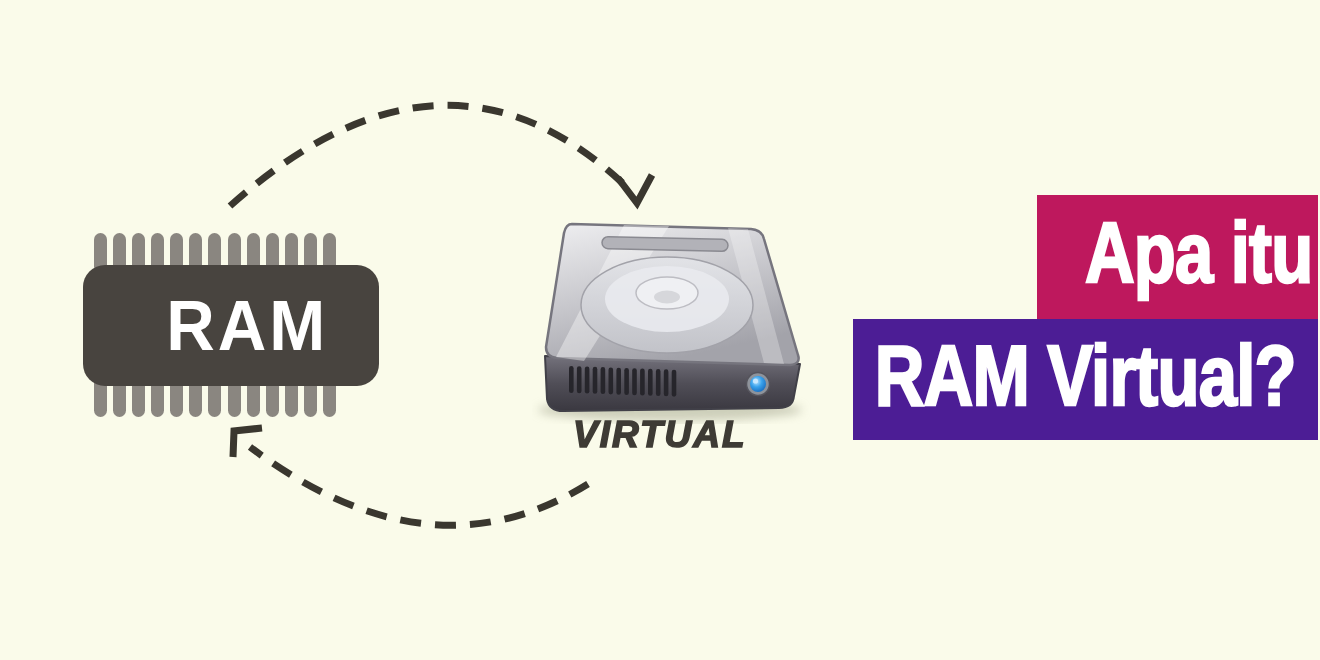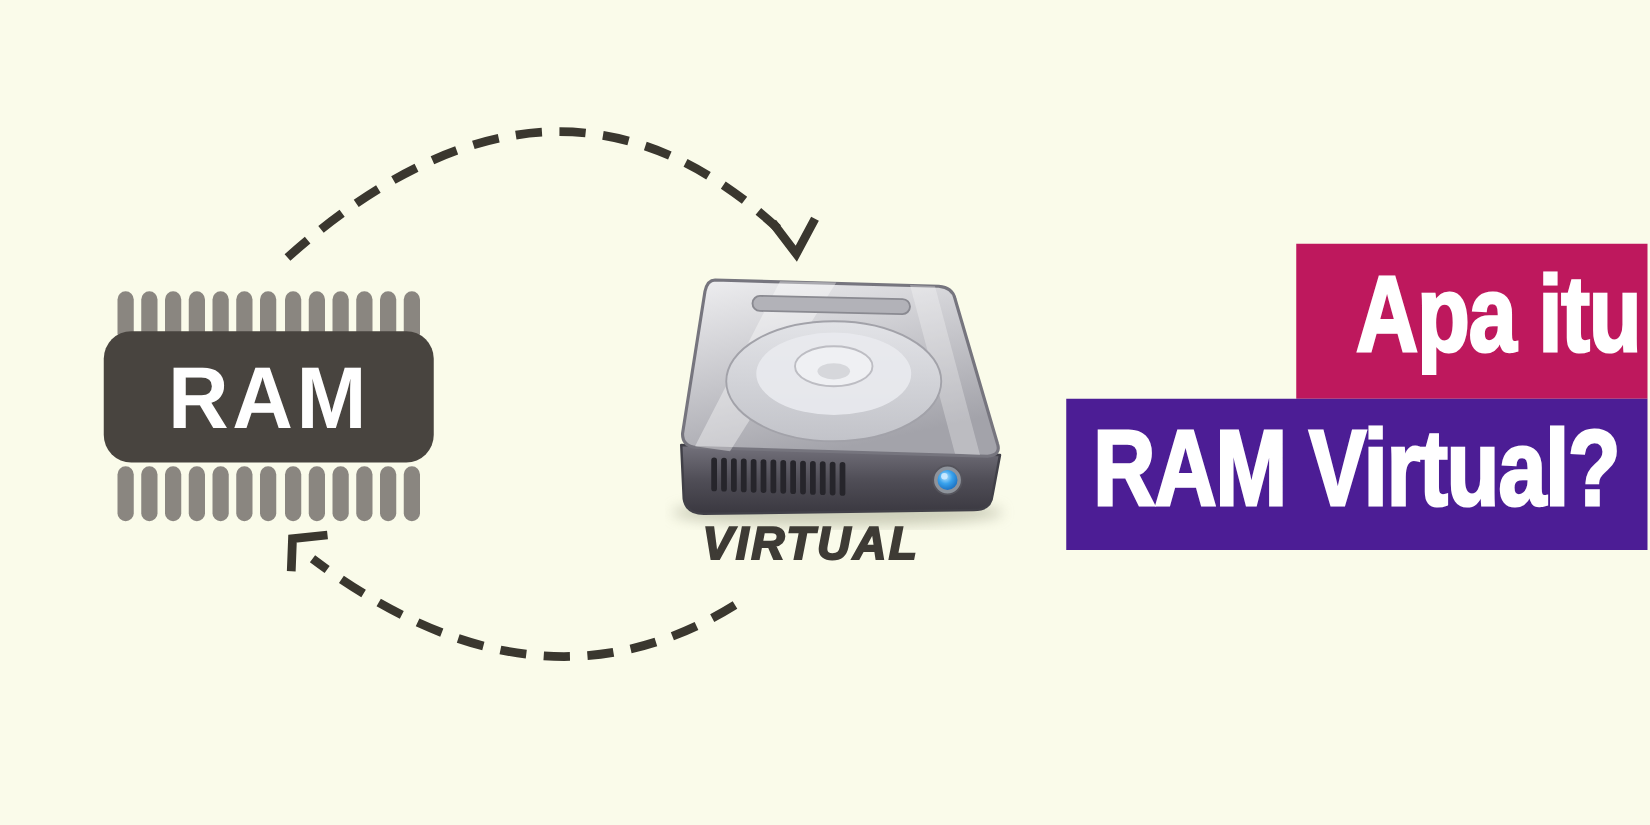--- a/index.html
+++ b/index.html
@@ -12,43 +12,43 @@
 
   
   .chip{position:absolute;left:83px;top:233px;width:264px;height:184px;}
   .pin-row{position:absolute;left:11px;width:242px;display:flex;justify-content:space-between;}
   .pin-row.top{top:0;height:40px;}
   .pin-row.bottom{bottom:0;height:44px;}
   .pin{width:13px;border-radius:7px;background:#8a8680;}
   .pin-row.top .pin{height:40px;}
   .pin-row.bottom .pin{height:44px;}
   .chip-body{
-    position:absolute;left:0;top:32px;width:264px;height:105px;
+    position:absolute;left:0;top:32px;width:264px;height:121px;
     background:#48443f;border-radius:22px;
-    display:flex;align-items:center;justify-content:center;
+    display:flex;align-items:center;justify-content:center;padding-left:32px;
   }
   .chip-label{
     color:#ffffff;font-size:70px;font-weight:bold;letter-spacing:3px;
     transform:scaleX(0.96);line-height:1;
   }
 
   
   .arrows-svg{position:absolute;left:0;top:0;width:1320px;height:660px;}
 
   
   .drive-svg{position:absolute;left:532px;top:212px;width:280px;height:212px;}
 
   
   .vm-caption{
     position:absolute;left:545px;top:421px;width:280px;
     color:#3e3b35;font-weight:bold;font-style:italic;
     font-size:37px;line-height:27px;letter-spacing:2px;
     -webkit-text-stroke:1.6px #3e3b35;
   }
-  .vm-line1{margin-left:17px;}
+  .vm-line1{margin-left:28px;}
   .vm-line2{margin-left:14px;}
 
   
   .banner{position:absolute;display:flex;align-items:center;overflow:visible;}
   .banner-1{
     left:1037px;top:195px;width:281px;height:124px;
     background:#151a2b;justify-content:flex-end;padding-right:6px;box-sizing:border-box;
   }
   .banner-2{
     left:853px;top:319px;width:465px;height:121px;

